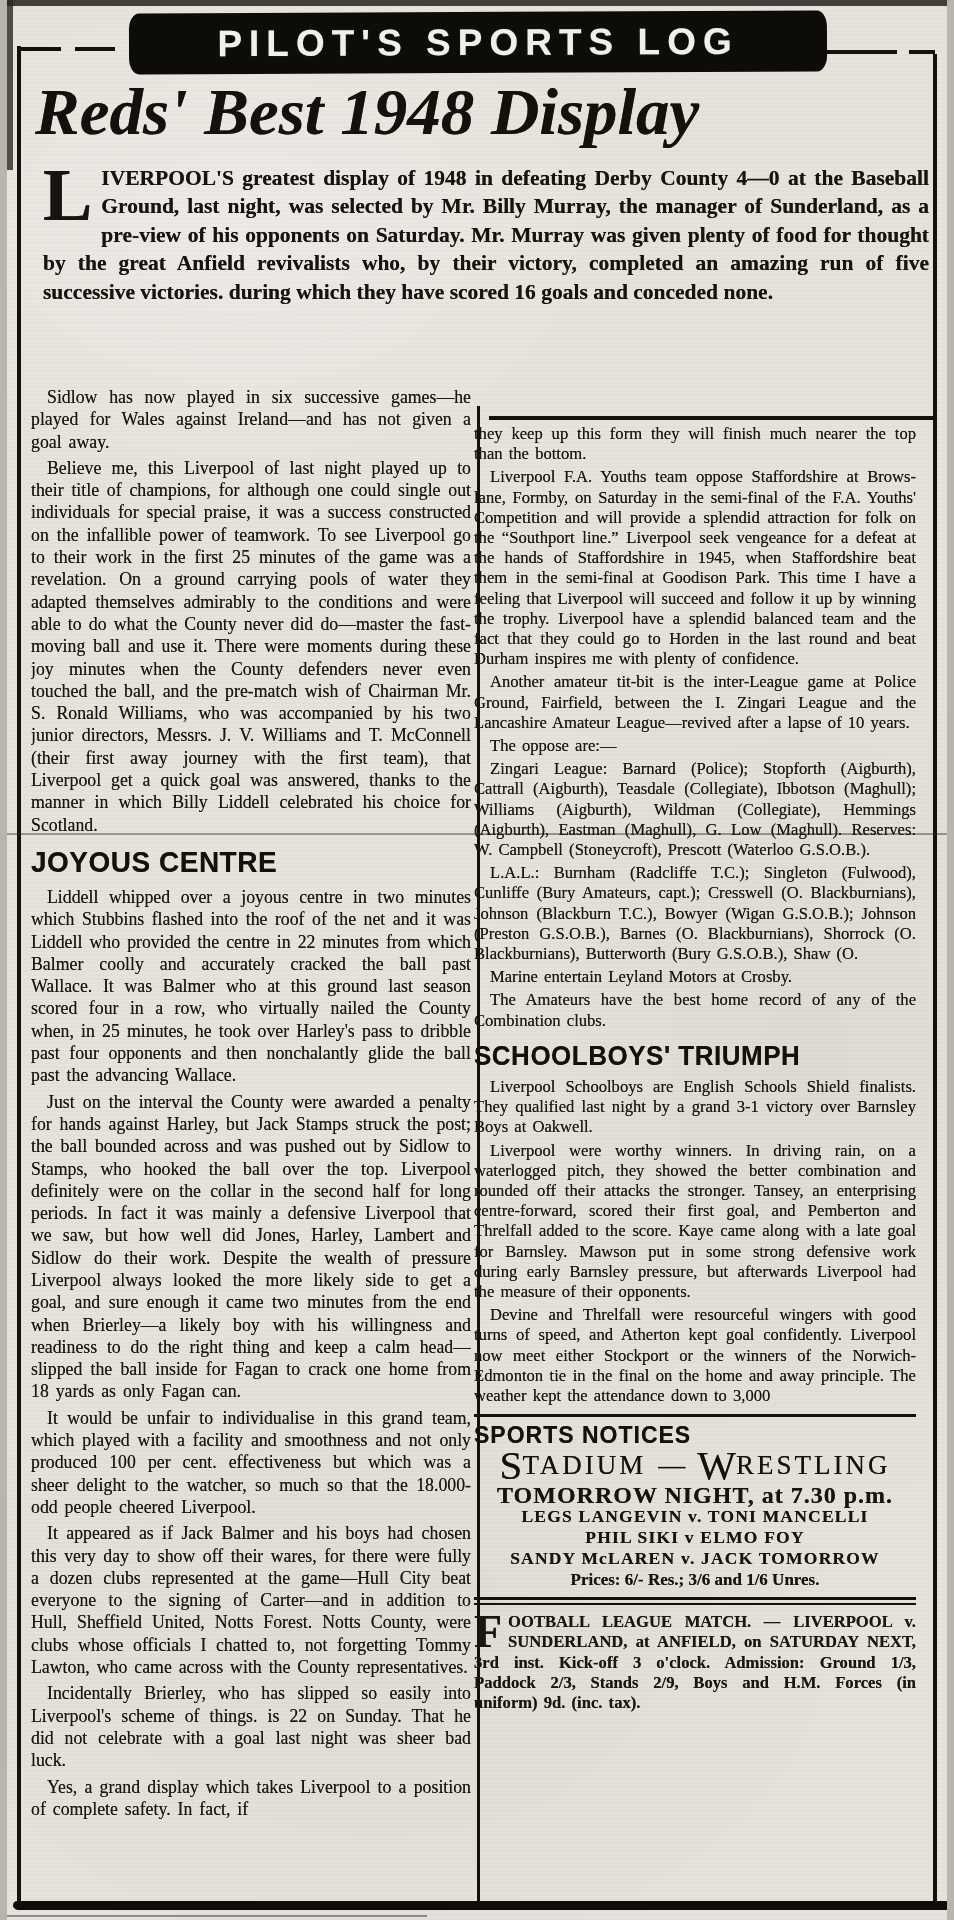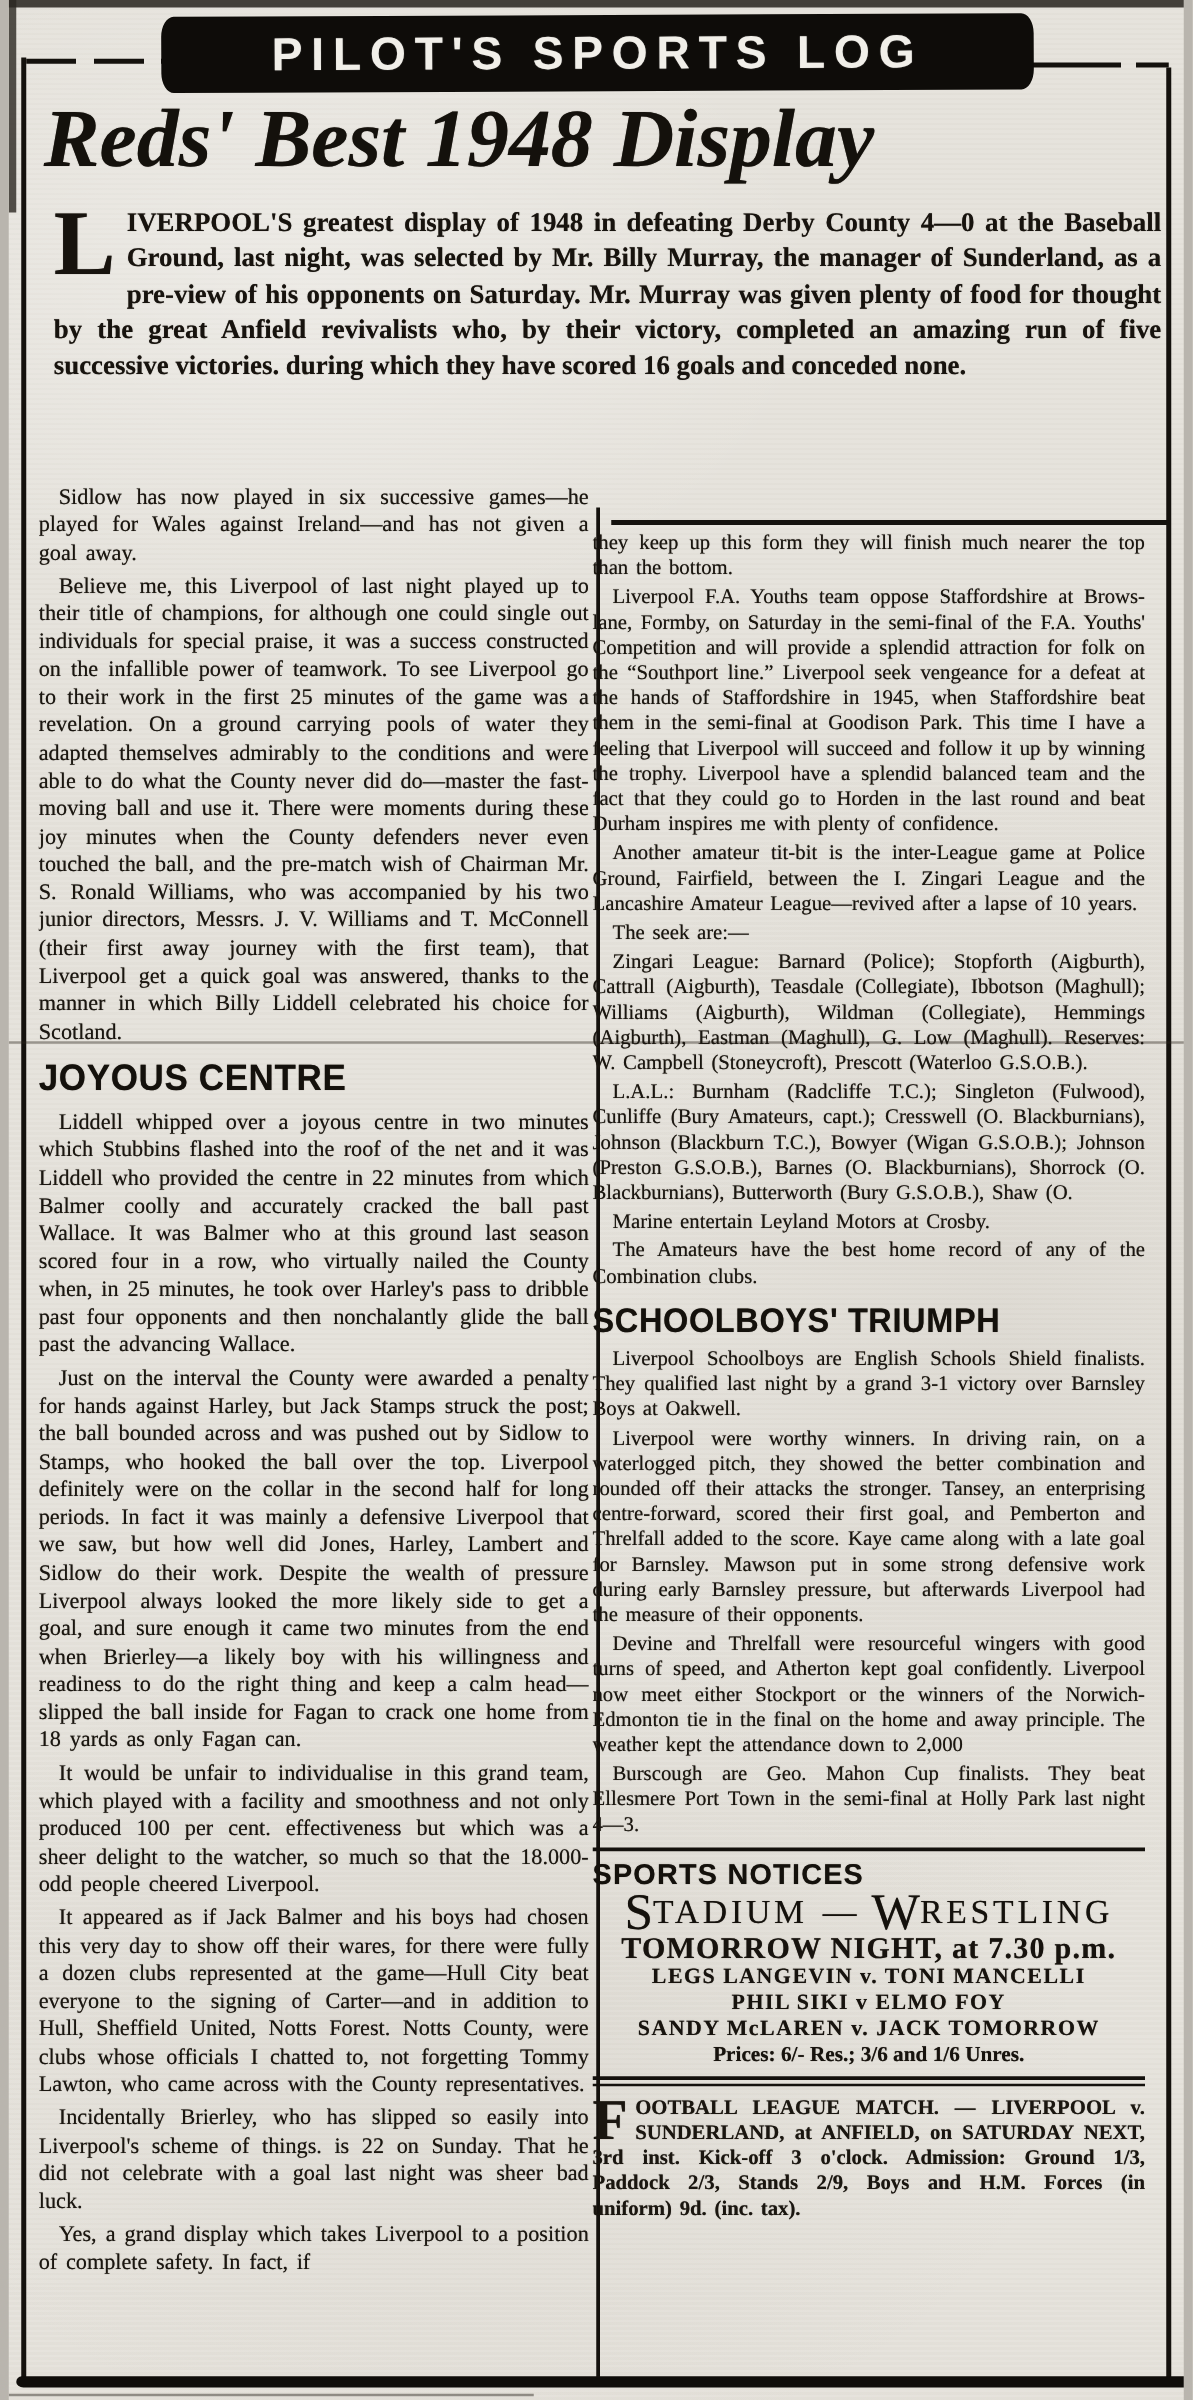--- a/index.html
+++ b/index.html
@@ -123,31 +123,30 @@
     <p>It would be unfair to individualise in this grand team, which played with a facility and smoothness and not only produced 100 per cent. effectiveness but which was a sheer delight to the watcher, so much so that the 18.000-odd people cheered Liverpool.</p>
     <p>It appeared as if Jack Balmer and his boys had chosen this very day to show off their wares, for there were fully a dozen clubs represented at the game—Hull City beat everyone to the signing of Carter—and in addition to Hull, Sheffield United, Notts Forest. Notts County, were clubs whose officials I chatted to, not forgetting Tommy Lawton, who came across with the County representatives.</p>
     <p>Incidentally Brierley, who has slipped so easily into Liverpool's scheme of things. is 22 on Sunday.  That he did not celebrate with a goal last night was sheer bad luck.</p>
     <p>Yes, a grand display which takes Liverpool to a position of complete safety.  In fact, if</p>
   </div>
 
   <div class="col col-right ink">
     <p class="noindent">they keep up this form they will finish much nearer the top than the bottom.</p>
     <p>Liverpool F.A. Youths team oppose Staffordshire at Brows-lane, Formby, on Saturday in the semi-final of the F.A. Youths' Competition and will provide a splendid attraction for folk on the “Southport line.”  Liverpool seek vengeance for a defeat at the hands of Staffordshire in 1945, when Staffordshire beat them in the semi-final at Goodison Park. This time I have a feeling that Liverpool will succeed and follow it up by winning the trophy.  Liverpool have a splendid balanced team and the fact that they could go to Horden in the last round and beat Durham inspires me with plenty of confidence.</p>
     <p>Another amateur tit-bit is the inter-League game at Police Ground, Fairfield, between the I. Zingari League and the Lancashire Amateur League—revived after a lapse of 10 years.</p>
-    <p>The seek are:—</p>
+    <p>The oppose are:—</p>
     <p>Zingari League: Barnard (Police); Stopforth (Aigburth), Cattrall (Aigburth), Teasdale (Collegiate), Ibbotson (Maghull); Williams (Aigburth), Wildman (Collegiate), Hemmings (Aigburth), Eastman (Maghull), G. Low (Maghull).  Reserves: W. Campbell (Stoneycroft), Prescott (Waterloo G.S.O.B.).</p>
     <p>L.A.L.: Burnham (Radcliffe T.C.); Singleton (Fulwood), Cunliffe (Bury Amateurs, capt.); Cresswell (O. Blackburnians), Johnson (Blackburn T.C.), Bowyer (Wigan G.S.O.B.); Johnson (Preston G.S.O.B.), Barnes (O. Blackburnians), Shorrock (O. Blackburnians), Butterworth (Bury G.S.O.B.), Shaw (O.</p>
     <p>Marine entertain Leyland Motors at Crosby.</p>
     <p>The Amateurs have the best home record of any of the Combination clubs.</p>
 
     <h2 class="sec-head">SCHOOLBOYS' TRIUMPH</h2>
     <p>Liverpool Schoolboys are English Schools Shield finalists.  They qualified last night by a grand 3-1 victory over Barnsley Boys at Oakwell.</p>
     <p>Liverpool were worthy winners.  In driving rain, on a waterlogged pitch, they showed the better combination and rounded off their attacks the stronger.  Tansey, an enterprising centre-forward, scored their first goal, and Pemberton and Threlfall added to the score. Kaye came along with a late goal for Barnsley. Mawson put in some strong defensive work during early Barnsley pressure, but afterwards Liverpool had the measure of their opponents.</p>
-    <p>Devine and Threlfall were resourceful wingers with good turns of speed, and Atherton kept goal confidently.  Liverpool now meet either Stockport or the winners of the Norwich-Edmonton tie in the final on the home and away principle.  The weather kept the attendance down to 2,000</p>
-    <p>Burscough are Geo. Mahon Cup finalists. They beat Ellesmere Port Town in the semi-final at Holly Park last night 4—3.</p>
+    <p>Devine and Threlfall were resourceful wingers with good turns of speed, and Atherton kept goal confidently.  Liverpool now meet either Stockport or the winners of the Norwich-Edmonton tie in the final on the home and away principle.  The weather kept the attendance down to 3,000</p>
 
     <div>
       <div class="notice-rule"></div>
       <div class="notices-head">SPORTS NOTICES</div>
       <div class="stadium">
         <span class="init">S</span><span class="word">TADIUM</span><span class="sep">—</span><span class="init">W</span><span class="word">RESTLING</span>
       </div>
       <div class="bout-time">TOMORROW NIGHT, at 7.30 p.m.</div>
       <div class="bout">LEGS LANGEVIN v. TONI MANCELLI</div>
       <div class="bout">PHIL SIKI v ELMO FOY</div>

